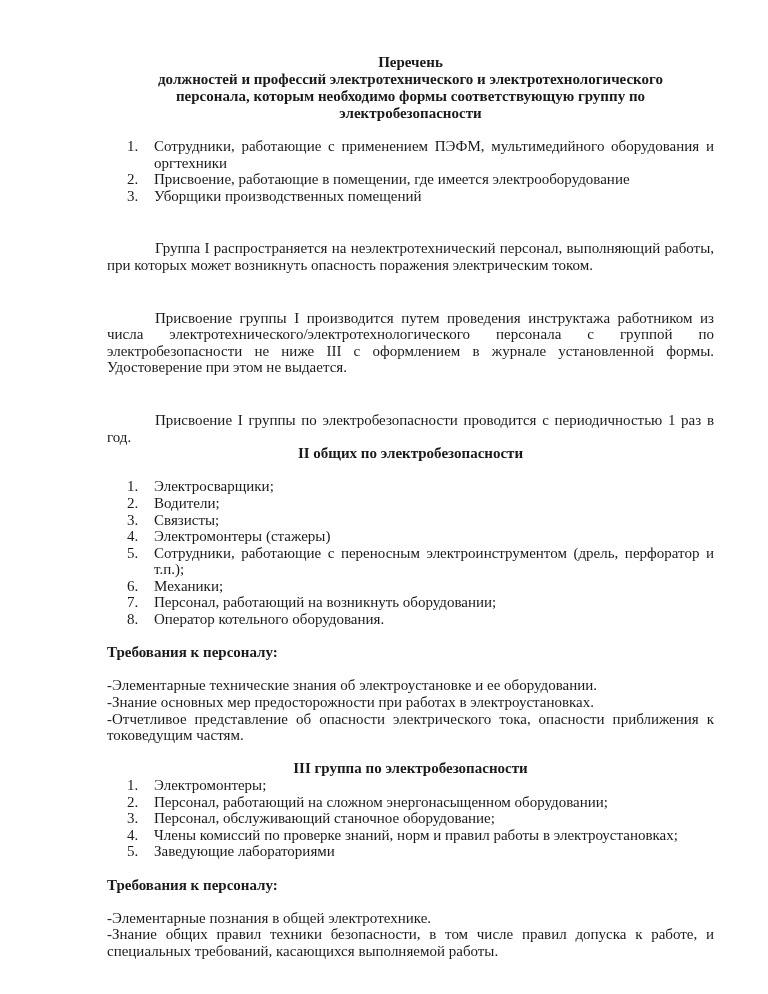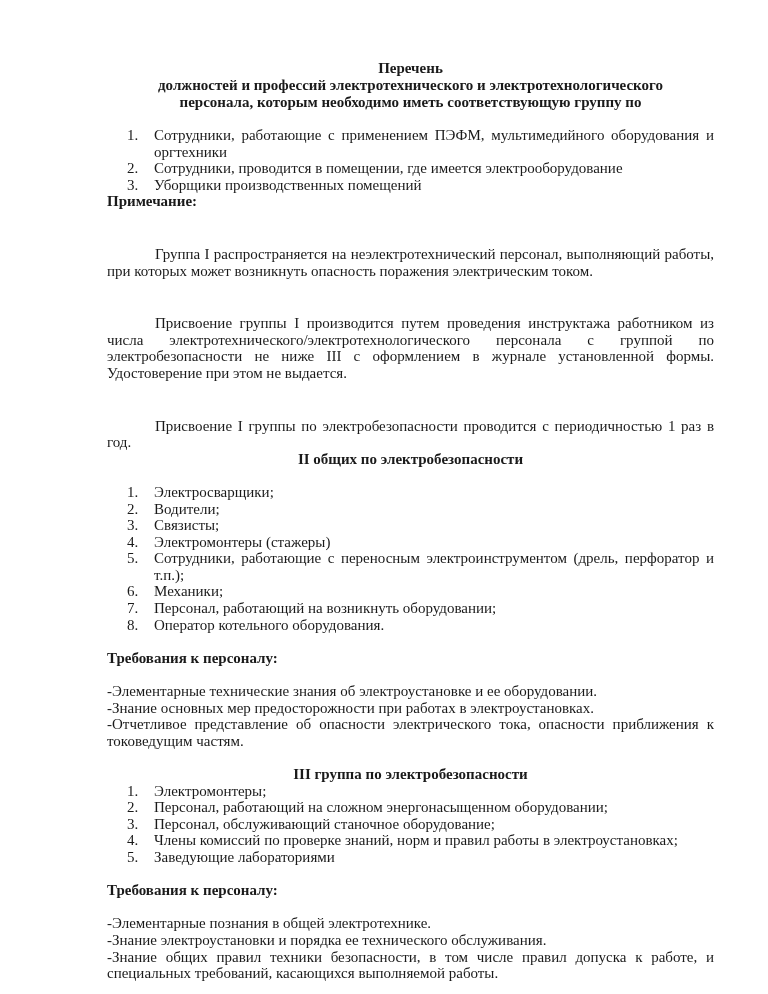--- a/index.html
+++ b/index.html
@@ -1,48 +1,48 @@
 <!DOCTYPE html>
 <html><head>
   <meta charset="utf-8">
   <style>
     html, body { margin: 0; padding: 0; background: #ffffff; }
     body { width: 768px; height: 994px; position: relative; overflow: hidden;
       font-family: "Liberation Serif", "DejaVu Serif", serif; color: #1a1a1a; font-size: 15px; }
-    .page { position: absolute; left: 107px; top: 60px; width: 607px; line-height: 16.6px; }
+    .page { position: absolute; left: 107px; top: 54px; width: 607px; line-height: 16.6px; }
     .center { text-align: center; }
     .bold { font-weight: bold; }
     .title-block { margin-bottom: 16px; }
     .title-block div { line-height: 17px; }
     ol { margin: 0; padding: 0; list-style: none; }
     ol li { position: relative; padding-left: 47px; text-align: justify; }
     ol li .num { position: absolute; left: 20px; top: 0; }
     p { margin: 0; text-align: justify; }
     p.indent { text-indent: 48px; margin-top: 36px; }
     .gap { height: 16.6px; }
     .req p { text-align: justify; }
   </style>
 </head>
 <body>
 
 <div class="page">
 
   <div class="title-block center bold">
     <div>Перечень</div>
     <div>должностей и профессий электротехнического и электротехнологического</div>
-    <div>персонала, которым необходимо иметь соответствующую группу по</div>
+    <div>персонала, которым необходимо формы соответствующую группу по</div>
+    <div>электробезопасности</div>
   </div>
 
   <div>
     <ol>
       <li><span class="num">1.</span><span>Сотрудники, работающие с применением ПЭФМ, мультимедийного оборудования и оргтехники</span></li>
-      <li><span class="num">2.</span><span>Сотрудники, проводится в помещении, где имеется электрооборудование</span></li>
+      <li><span class="num">2.</span><span>Присвоение, работающие в помещении, где имеется электрооборудование</span></li>
       <li><span class="num">3.</span><span>Уборщики производственных помещений</span></li>
     </ol>
-    <div class="bold">Примечание:</div>
     <p class="indent">Группа I распространяется на неэлектротехнический персонал, выполняющий работы, при которых может возникнуть опасность поражения электрическим током.</p>
     <p class="indent">Присвоение группы I производится путем проведения инструктажа работником из числа электротехнического/электротехнологического персонала с группой по электробезопасности не ниже III с оформлением в журнале установленной формы. Удостоверение при этом не выдается.</p>
     <p class="indent">Присвоение I группы по электробезопасности проводится с периодичностью 1 раз в год.</p>
   </div>
 
   <div>
     <div class="center bold">II общих по электробезопасности</div>
     <div class="gap"></div>
     <ol>
       <li><span class="num">1.</span><span>Электросварщики;</span></li>
@@ -73,18 +73,17 @@
       <li><span class="num">2.</span><span>Персонал, работающий на сложном энергонасыщенном оборудовании;</span></li>
       <li><span class="num">3.</span><span>Персонал, обслуживающий станочное оборудование;</span></li>
       <li><span class="num">4.</span><span>Члены комиссий по проверке знаний, норм и правил работы в электроустановках;</span></li>
       <li><span class="num">5.</span><span>Заведующие лабораториями</span></li>
     </ol>
     <div class="gap"></div>
     <div class="bold">Требования к персоналу:</div>
     <div class="gap"></div>
     <div class="req">
       <p>-Элементарные познания в общей электротехнике.</p>
-      <p>-Знание электроустановки и порядка ее технического обслуживания.</p>
       <p>-Знание общих правил техники безопасности, в том числе правил допуска к работе, и специальных требований, касающихся выполняемой работы.</p>
     </div>
   </div>
 
 </div>
 
 </body></html>

